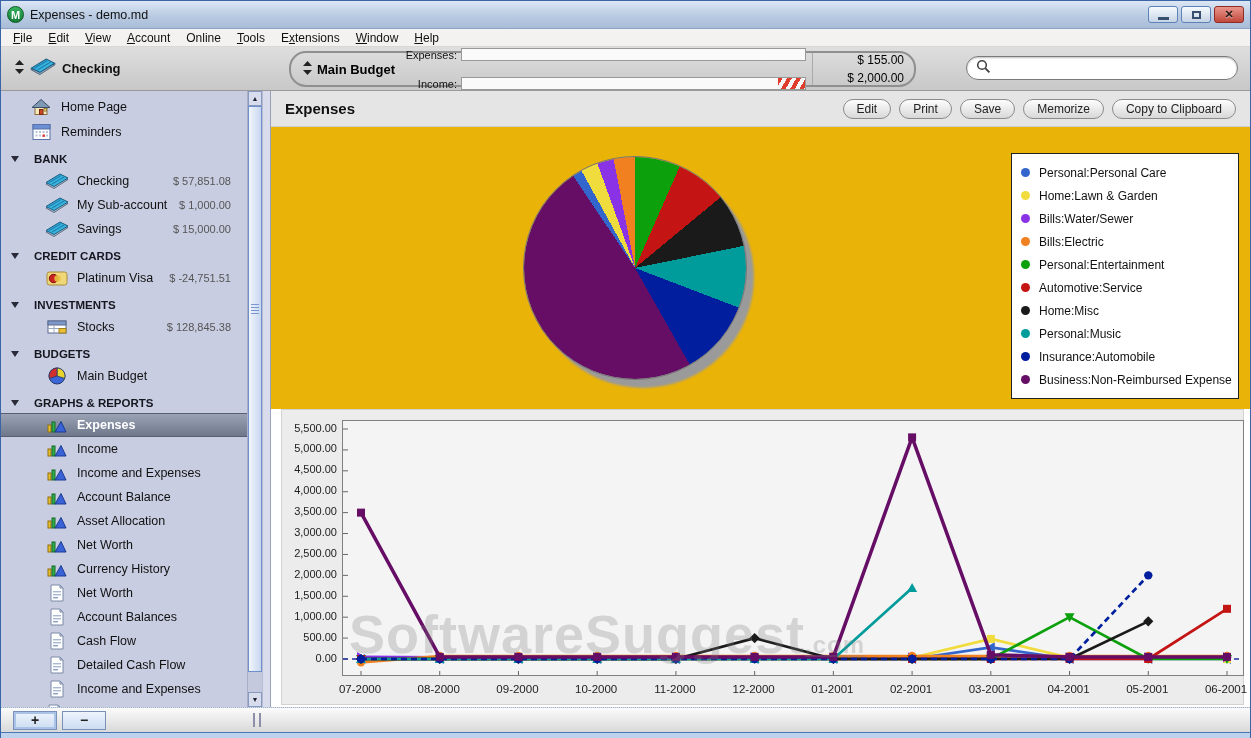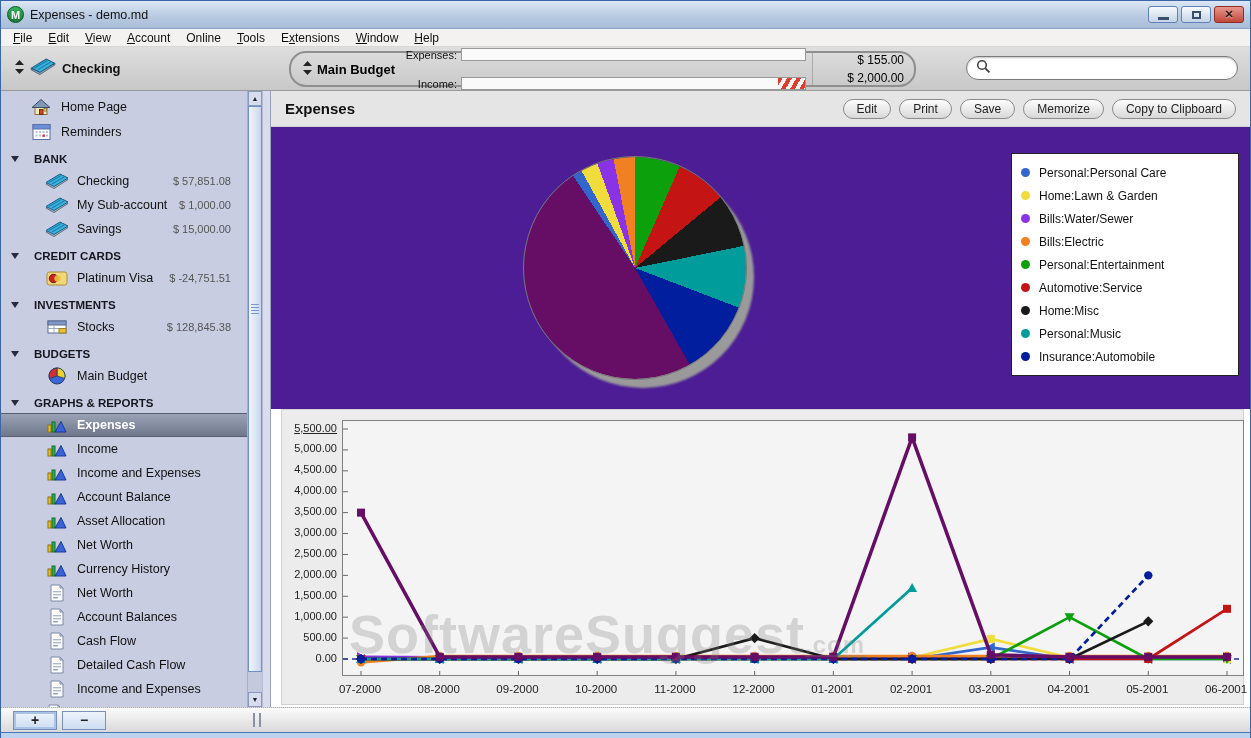--- a/index.html
+++ b/index.html
@@ -56,21 +56,21 @@
   .scr-thumb { position:absolute; left:0; right:0; top:0; bottom:20px; background:linear-gradient(90deg,#f2f6fc,#c7d6ef); border:1px solid #7090cc; }
   .scr-grip { position:absolute; top:35%; left:2px; right:2px; height:11px; background:repeating-linear-gradient(#7a97d4 0 1px, transparent 1px 3px); }
   .splitter { width:9px; background:#d8dcec; border-left:1px solid #b8bdd4; border-right:1px solid #9aa0b8; }
 
   
   .main { flex:1; background:#fff; position:relative; }
   .report-header { height:36px; background:#e5e5e5; border-bottom:1px solid #cfcfcf; display:flex; align-items:center; padding:0 14px; }
   .report-title { font-size:15px; font-weight:bold; color:#111; }
   .hdr-btns { margin-left:auto; display:flex; gap:8px; }
   .pill-btn { height:20px; padding:0 13px; border:1px solid #8b8b8b; border-radius:11px; background:linear-gradient(#fdfdfd,#d8d8d8); font-size:12px; color:#222; display:flex; align-items:center; font-family:inherit; }
-  .report-body { height:282px; position:relative; background:#4c1d95; }
+  .report-body { height:282px; position:relative; background:#eab308; }
   .pie-wrap { position:absolute; left:253px; top:30px; width:230px; height:230px; }
   .pie-shadow { position:absolute; left:8px; top:9px; width:222px; height:222px; border-radius:50%; background:#9a9a9a; filter:blur(1px); }
   .pie { position:absolute; left:0; top:0; width:222px; height:222px; border-radius:50%; outline:1px solid #777; }
   .legend { position:absolute; top:26px; right:11px; width:228px; background:#fff; border:1px solid #222; padding:7px 9px; }
   .legend-item { display:flex; align-items:center; gap:9px; height:23px; font-size:12px; color:#111; white-space:nowrap; }
   .legend-dot { width:9px; height:9px; border-radius:50%; flex:0 0 9px; }
 
   
   .chart-panel { position:absolute; left:10px; top:318px; width:963px; height:296px; background:#ececec; border:1px solid #d2d2d2; }
   .plot { position:absolute; left:60px; top:10px; width:902px; height:256px; background:#f4f4f4; border:1px solid #808080; overflow:hidden; }
@@ -486,20 +486,24 @@
               <span class="legend-dot" style="background: rgb(26, 26, 26);"></span>
               <span>Home:Misc</span>
             </div>
             <div class="legend-item">
               <span class="legend-dot" style="background: rgb(0, 155, 155);"></span>
               <span>Personal:Music</span>
             </div>
             <div class="legend-item">
               <span class="legend-dot" style="background: rgb(0, 30, 158);"></span>
               <span>Insurance:Automobile</span>
+            </div>
+            <div class="legend-item">
+              <span class="legend-dot" style="background: rgb(102, 13, 102);"></span>
+              <span>Business:Non-Reimbursed Expense</span>
             </div>
           </div>
       </div>
       <div class="chart-panel" id="chart-panel">
         <div class="plot" id="plot">
           <div class="watermark"><span>SoftwareSuggest</span><span class="wm-suffix">.com</span></div>
         <svg width="902" height="256">
               <line x1="0" y1="238" x2="5" y2="238" stroke="#666"></line>
               <line x1="0" y1="217.0909090909091" x2="5" y2="217.0909090909091" stroke="#666"></line>
               <line x1="0" y1="196.1818181818182" x2="5" y2="196.1818181818182" stroke="#666"></line>
@@ -674,21 +678,21 @@
           <div class="ytick" style="top: 220.591px;">500.00</div>
           <div class="ytick" style="top: 199.682px;">1,000.00</div>
           <div class="ytick" style="top: 178.773px;">1,500.00</div>
           <div class="ytick" style="top: 157.864px;">2,000.00</div>
           <div class="ytick" style="top: 136.955px;">2,500.00</div>
           <div class="ytick" style="top: 116.045px;">3,000.00</div>
           <div class="ytick" style="top: 95.1364px;">3,500.00</div>
           <div class="ytick" style="top: 74.2273px;">4,000.00</div>
           <div class="ytick" style="top: 53.3182px;">4,500.00</div>
           <div class="ytick" style="top: 32.4091px;">5,000.00</div>
-          <div class="ytick" style="top: 11.5px; text-decoration: underline;">5,500.00</div>
+          <div class="ytick" style="top: 11.5px;">5,500.00</div>
           <div class="xtick" style="left: 43px;">07-2000</div>
           <div class="xtick" style="left: 121.727px;">08-2000</div>
           <div class="xtick" style="left: 200.455px;">09-2000</div>
           <div class="xtick" style="left: 279.182px;">10-2000</div>
           <div class="xtick" style="left: 357.909px;">11-2000</div>
           <div class="xtick" style="left: 436.636px;">12-2000</div>
           <div class="xtick" style="left: 515.364px;">01-2001</div>
           <div class="xtick" style="left: 594.091px;">02-2001</div>
           <div class="xtick" style="left: 672.818px;">03-2001</div>
           <div class="xtick" style="left: 751.545px;">04-2001</div>

